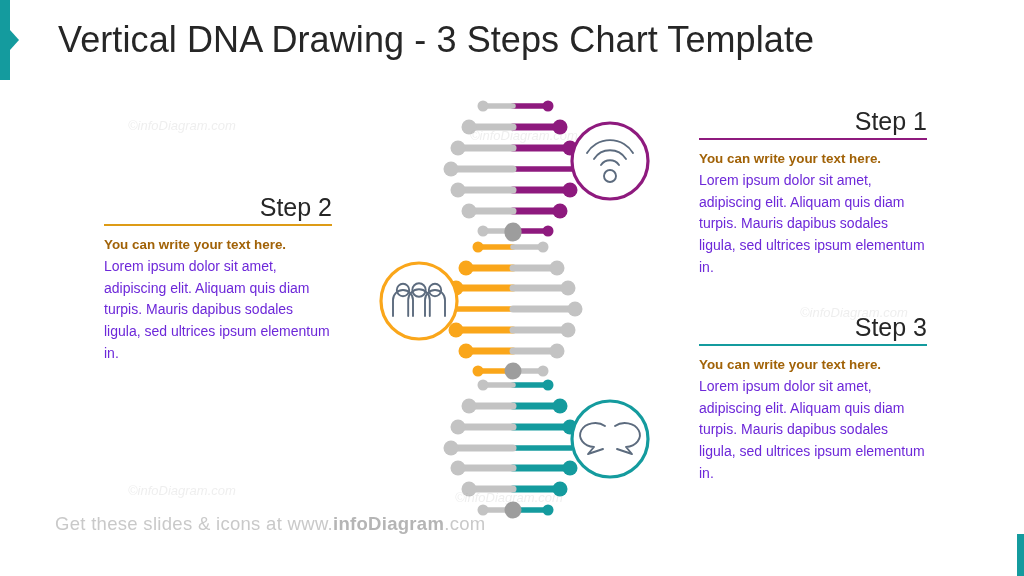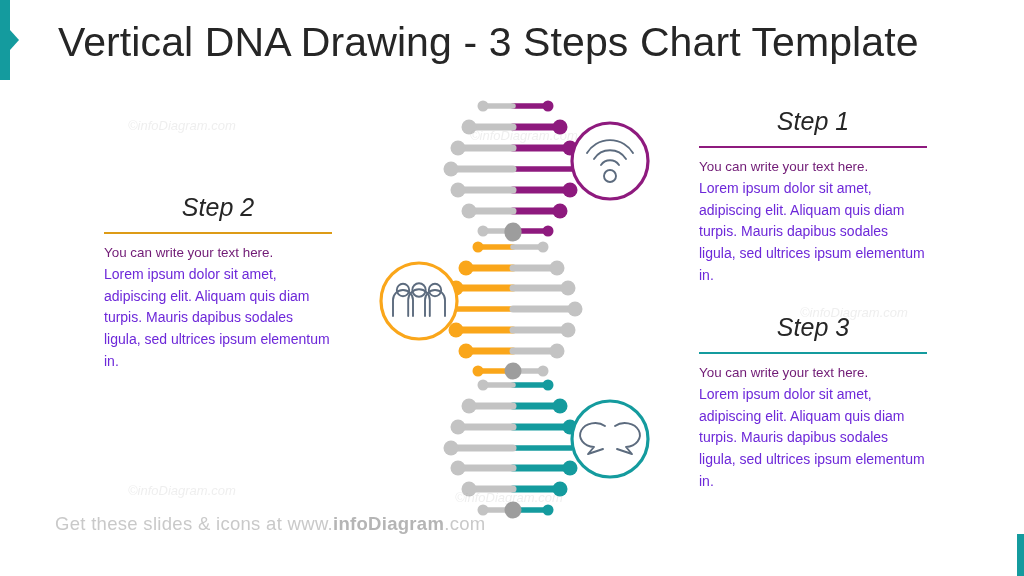--- a/index.html
+++ b/index.html
@@ -43,48 +43,47 @@
     width: 7px;
     height: 42px;
     background: #149B9E;
   }
 
   
   .title {
     position: absolute;
     left: 58px;
     top: 19px;
-    font-size: 41px;
+    font-size: 36px;
     font-weight: 400;
     color: #262626;
     letter-spacing: 0.1px;
     white-space: nowrap;
     text-align: center;
   }
 
   
   .panel { position: absolute; }
   .panel-head {
     font-size: 25px;
     font-weight: 400;
     color: #262626;
-    text-align: center;
+    text-align: right;
     line-height: 1.05;
-    padding-bottom: 12px;
-    font-style: italic;
+    padding-bottom: 4px;
   }
   .panel-rule {
     height: 2px;
     width: 100%;
     margin-bottom: 9px;
   }
   .panel-lead {
     font-size: 13.4px;
-    font-weight: normal;
-    color: #701a75;
+    font-weight: bold;
+    color: #a16207;
     line-height: 1.55;
   }
   .panel-body {
     font-size: 14px;
     font-weight: 400;
     color: #6d28d9;
     line-height: 1.55;
   }
 
   #panel-step1 { left: 699px; top: 108px; width: 228px; }

